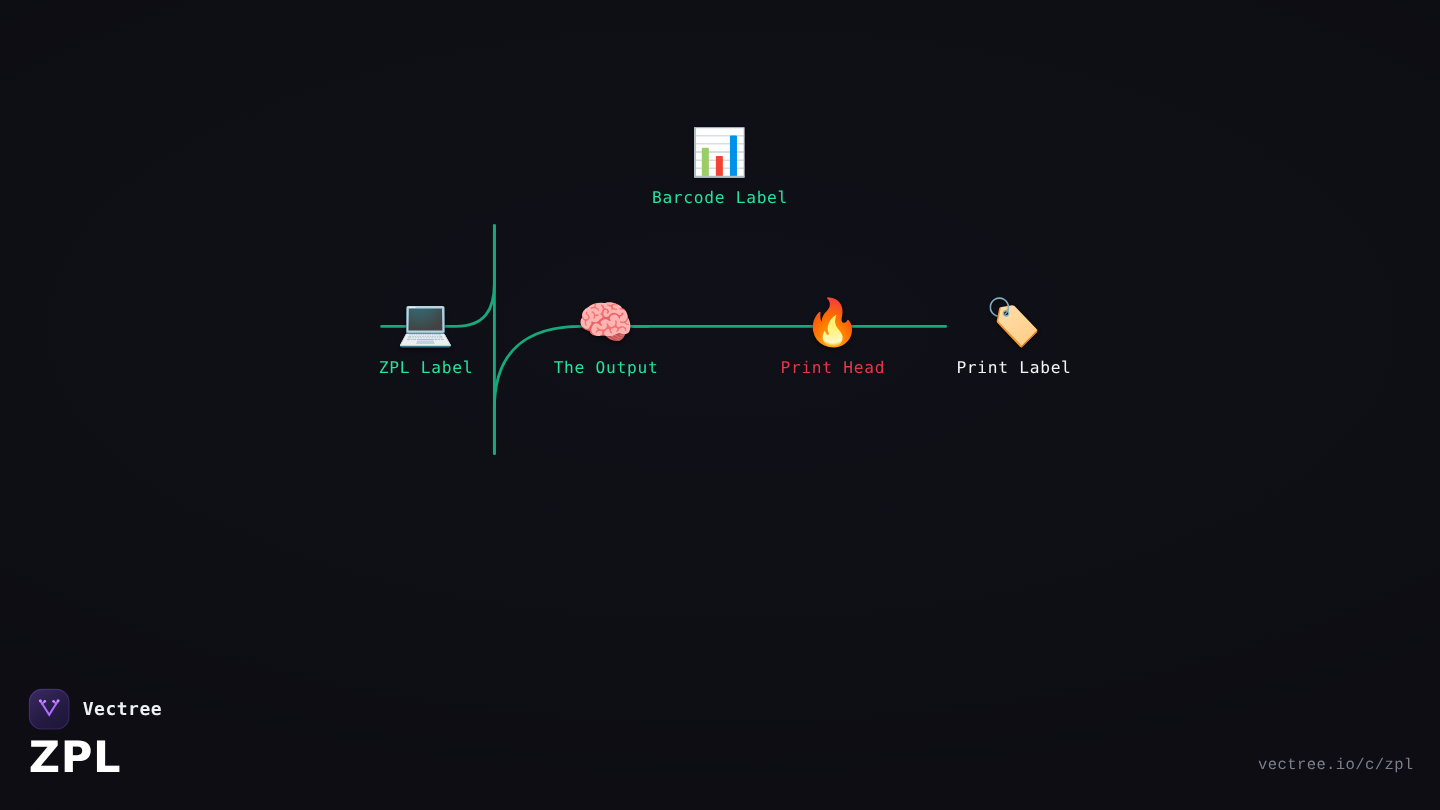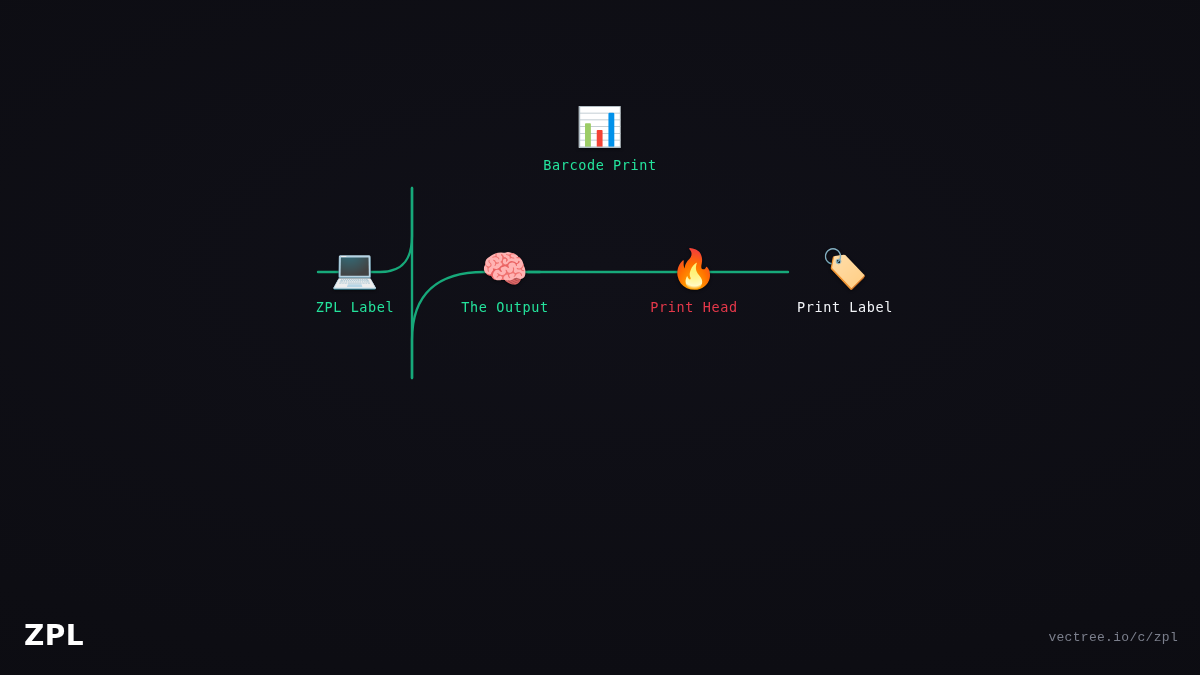--- a/index.html
+++ b/index.html
@@ -94,21 +94,21 @@
   #brand-name {
     color: #eef0f5;
     font-family: "DejaVu Sans Mono", "Liberation Mono", monospace;
     font-size: 15px;
     font-weight: bold;
     letter-spacing: .4px;
   }
   #brand-title {
     color: #ffffff;
     font-family: "DejaVu Sans", "Liberation Sans", sans-serif;
-    font-size: 28px;
+    font-size: 36px;
     font-weight: bold;
     letter-spacing: .5px;
     line-height: 1.02;
   }
 
   
   #url {
     position: absolute;
     right: 22px;
     bottom: 30px;
@@ -133,21 +133,21 @@
       <path d="M 412 378 L 412 340 C 412 292 440 272 484 272 L 540 272"></path>
 
       <path d="M 528 272 L 694 272"></path>
 
       <path d="M 694 272 L 788 272"></path>
     </g>
   </svg>
 
   <div class="node" style="left:600px; top:103px;">
     <div class="node-icon">📊</div>
-    <div class="node-label lbl-accent">Barcode Print</div>
+    <div class="node-label lbl-accent">Barcode Label</div>
   </div>
 
   <div class="node" style="left:355px; top:245px;">
     <div class="node-icon">💻</div>
     <div class="node-label lbl-accent">ZPL Label</div>
   </div>
 
   <div class="node" style="left:505px; top:245px;">
     <div class="node-icon">🧠</div>
     <div class="node-label lbl-accent">The Output</div>
@@ -157,18 +157,38 @@
     <div class="node-icon">🔥</div>
     <div class="node-label lbl-danger">Print Head</div>
   </div>
 
   <div class="node" style="left:845px; top:245px;">
     <div class="node-icon">🏷️</div>
     <div class="node-label lbl-plain">Print Label</div>
   </div>
 
   <div id="brand">
+    <div id="brand-row">
+      <div id="brand-logo">
+        <svg width="22" height="22" viewBox="0 0 22 22" xmlns="http://www.w3.org/2000/svg">
+          <g stroke="#b06bff" stroke-width="1.7" fill="none" stroke-linecap="round">
+            <path d="M5.2 6.4 L11 15.6 L16.8 6.4"></path>
+            <path d="M5.2 6.4 L3.6 4.2"></path>
+            <path d="M5.2 6.4 L7.2 4.6"></path>
+            <path d="M16.8 6.4 L18.4 4.2"></path>
+            <path d="M16.8 6.4 L14.8 4.6"></path>
+          </g>
+          <g fill="#c98bff">
+            <circle cx="3.6" cy="4.0" r="1.25"></circle>
+            <circle cx="7.4" cy="4.4" r="1.05"></circle>
+            <circle cx="18.4" cy="4.0" r="1.25"></circle>
+            <circle cx="14.6" cy="4.4" r="1.05"></circle>
+          </g>
+        </svg>
+      </div>
+      <div id="brand-name">Vectree</div>
+    </div>
     <div id="brand-title">ZPL</div>
   </div>
 
   <div id="url">vectree.io/c/zpl</div>
 
 </div>
 
 </body></html>

